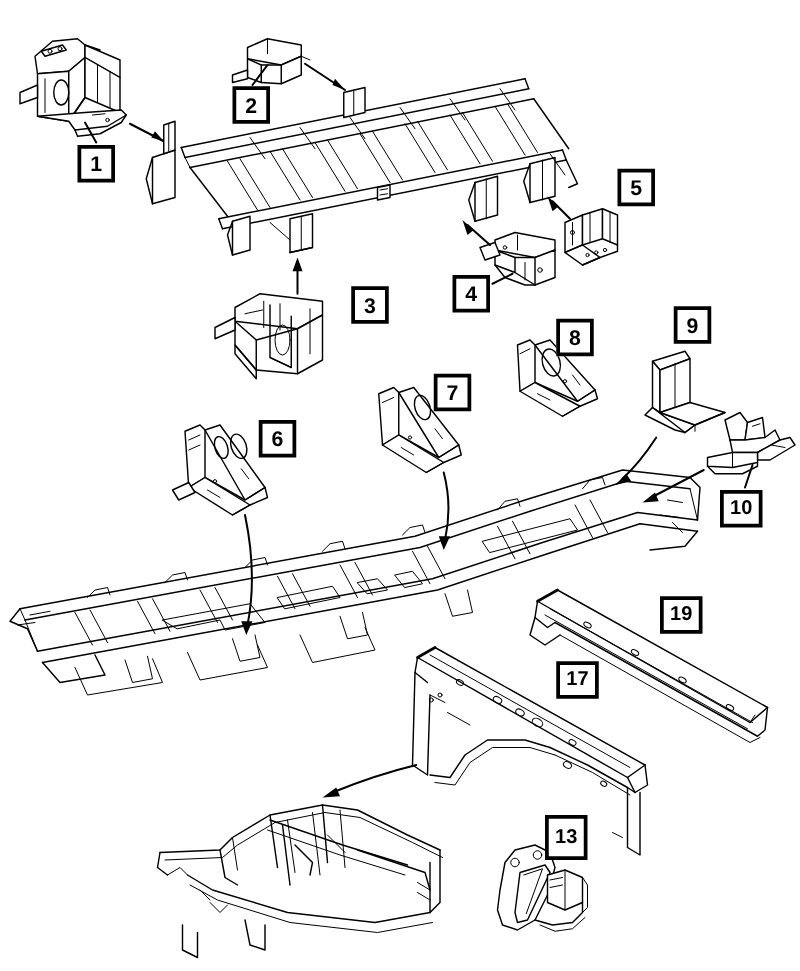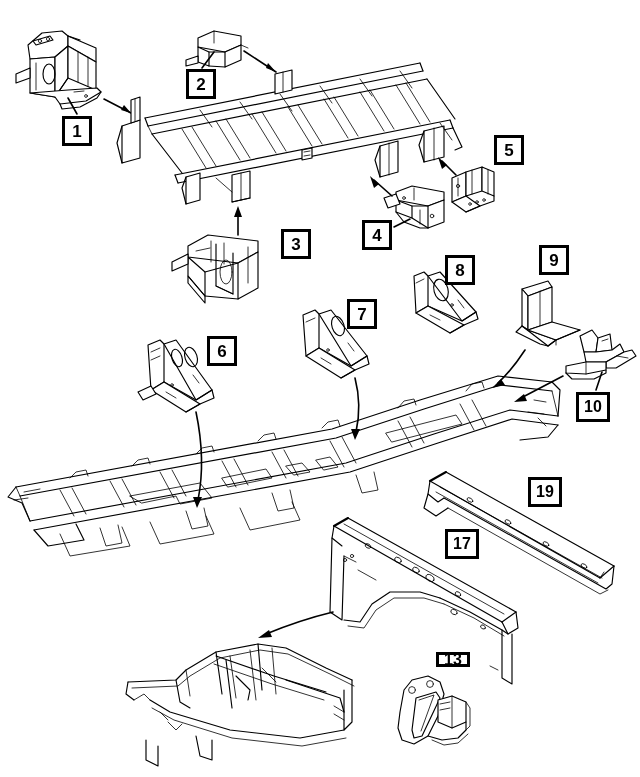--- a/index.html
+++ b/index.html
@@ -557,17 +557,17 @@
   </div>
 
   <div class="callout-box wide" style="left:528px; top:477px; width:34px; height:30px;">
     <span>19</span>
   </div>
 
   <div class="callout-box wide" style="left:445px; top:529px; width:34px; height:30px;">
     <span>17</span>
   </div>
 
-  <div class="callout-box wide" style="left:436px; top:652px; width:34px; height:15px;">
+  <div class="callout-box wide" style="left:436px; top:652px; width:34px; height:36px;">
     <span>13</span>
   </div>
 
 </div>
 
 </body></html>

